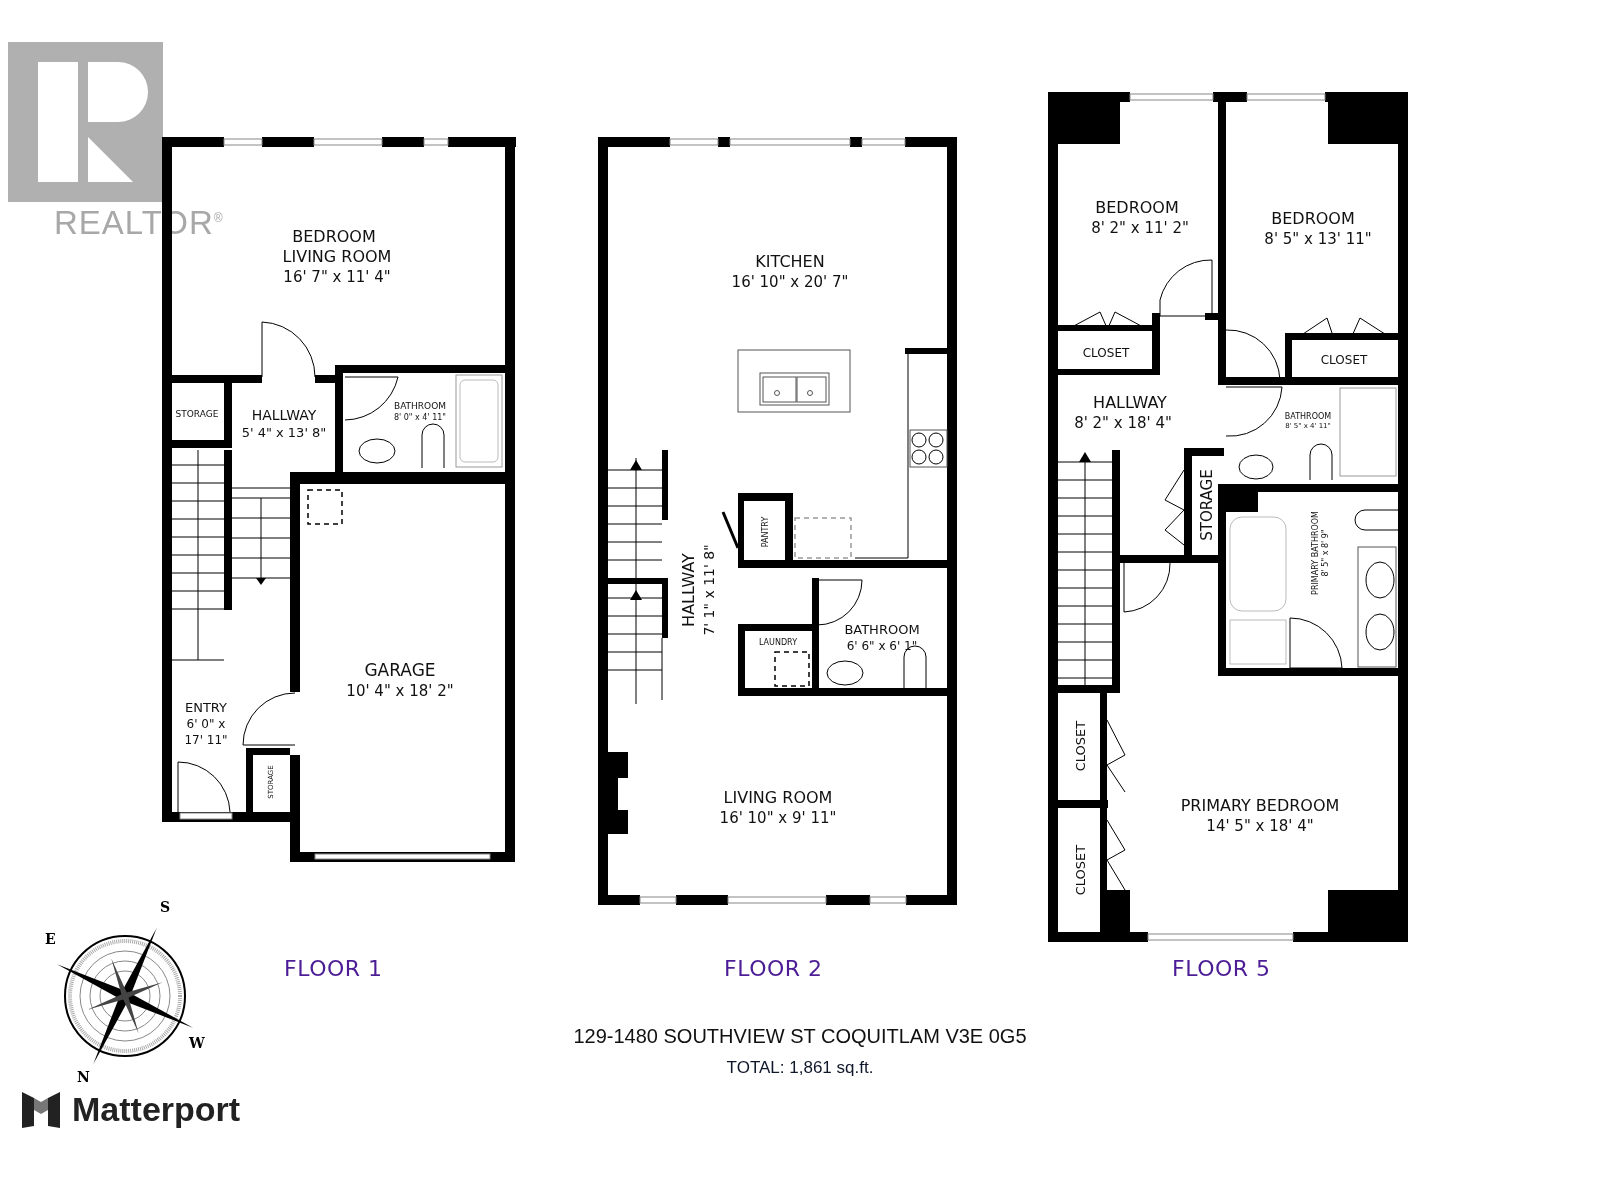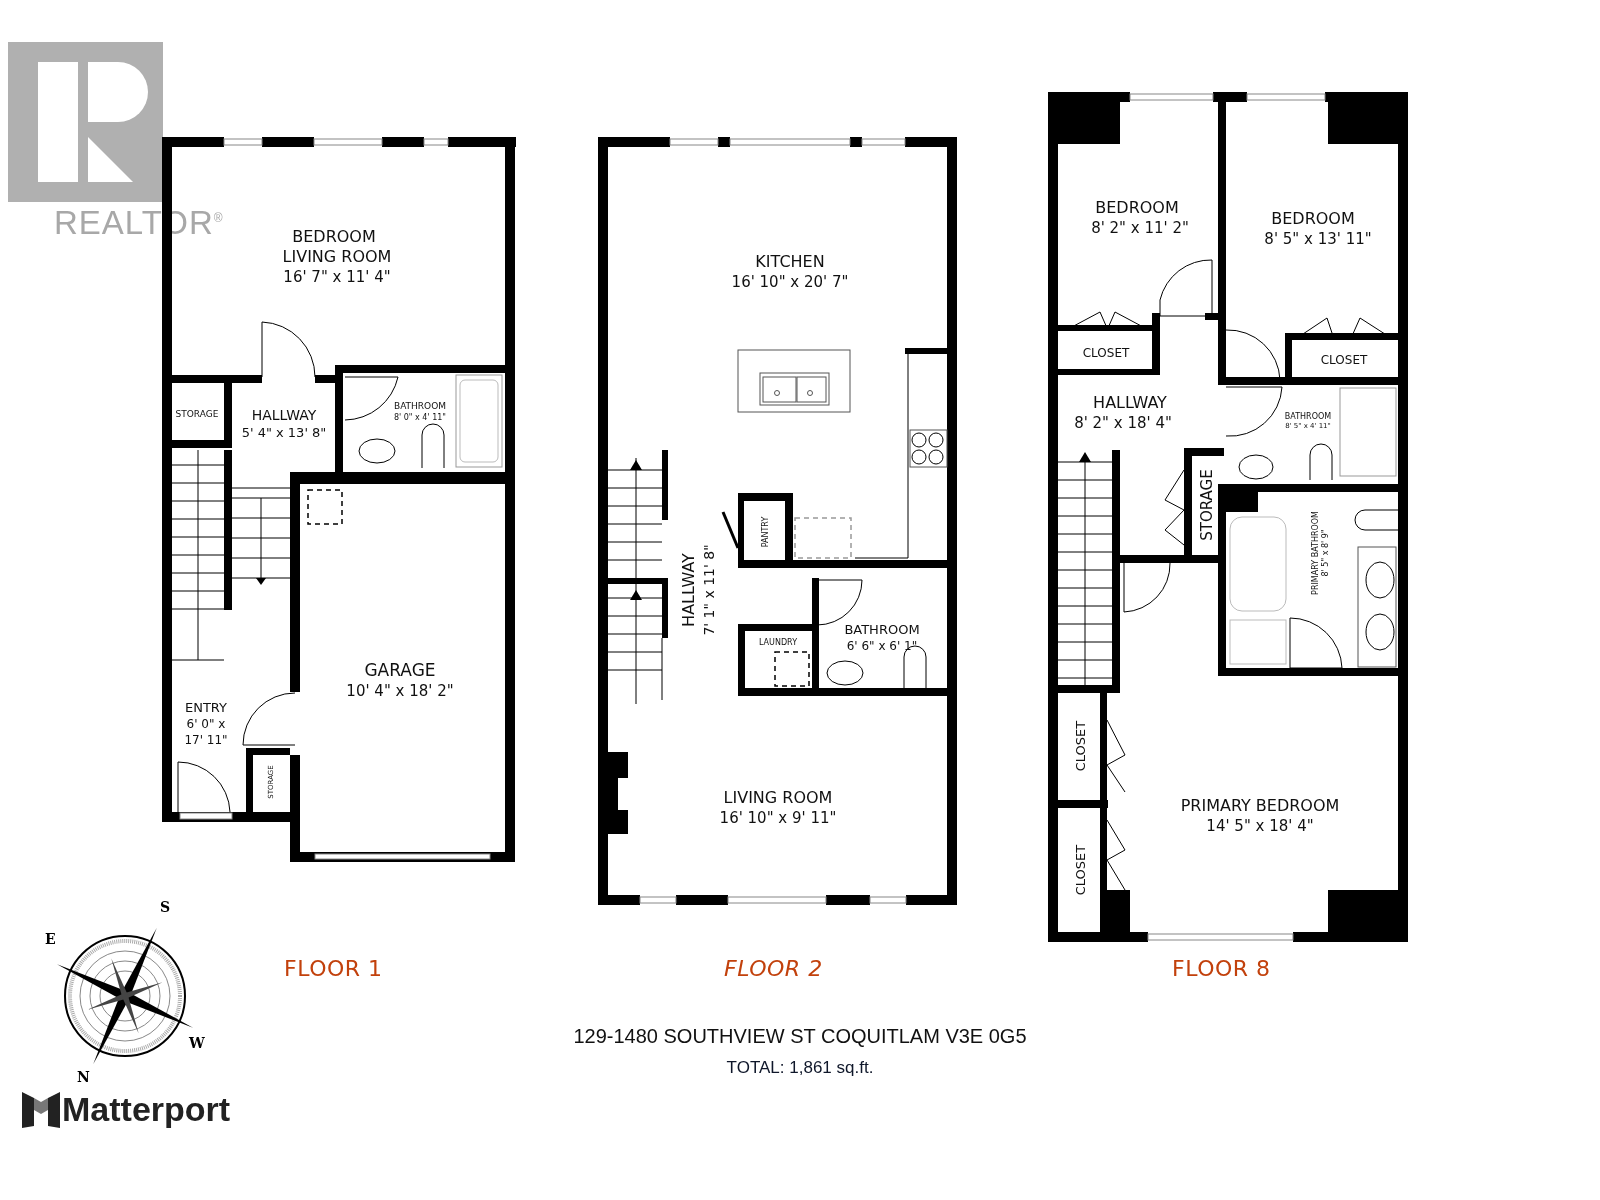--- a/index.html
+++ b/index.html
@@ -1,25 +1,25 @@
 <!DOCTYPE html>
 <html><head>
 <meta charset="utf-8">
 <style>
   html,body{margin:0;padding:0;background:#fff;}
   body{width:1600px;height:1200px;position:relative;overflow:hidden;font-family:"DejaVu Sans","Liberation Sans",sans-serif;color:#111;}
   svg{position:absolute;left:0;top:0;}
   .lbl{font-family:"DejaVu Sans",sans-serif;fill:#111;}
-  .floor-title{position:absolute;font-size:22px;font-family:"DejaVu Sans",sans-serif;color:#c2410c;letter-spacing:0.5px;}
+  .floor-title{position:absolute;font-size:22px;font-family:"DejaVu Sans",sans-serif;color:#4c1d95;letter-spacing:0.5px;}
   .address{position:absolute;left:0;width:1600px;top:1025px;text-align:center;font-size:20px;font-family:"Liberation Sans",sans-serif;color:#111;}
   .total{position:absolute;left:0;width:1600px;top:1058px;text-align:center;font-size:17px;font-family:"Liberation Sans",sans-serif;color:#0f172a;}
   .realtor{position:absolute;left:8px;top:42px;width:162px;}
   .realtor-box{width:155px;height:160px;background:#b0b0b0;position:relative;}
   .realtor-text{font-size:33px;color:#a8a8a8;font-family:"Liberation Sans",sans-serif;letter-spacing:1px;margin-top:2px;margin-left:46px;}
-  .matterport{position:absolute;left:20px;top:1088px;display:flex;align-items:center;}
+  .matterport{position:absolute;left:20px;top:1088px;display:flex;align-items:center;gap:10px;}
   .matterport-text{font-size:34px;font-weight:bold;font-family:"Liberation Sans",sans-serif;color:#222;}
 </style>
 </head>
 <body>
 
 <div class="realtor">
   <div class="realtor-box">
     <svg width="155" height="160" style="position:absolute;left:0;top:0;">
       <rect x="30" y="20" width="40" height="120" fill="#fff"></rect>
       <path d="M80 20 H110 A30 30 0 0 1 110 80 H80 Z" fill="#fff"></path>
@@ -323,22 +323,22 @@
       <polygon points="0,-40 3,0 0,40 -3,0" fill="#444" transform="rotate(-45)"></polygon>
     </g>
     <text x="35" y="-84" font-size="14" font-family="DejaVu Serif, serif" font-weight="bold" fill="#000">S</text>
     <text x="-48" y="86" font-size="14" font-family="DejaVu Serif, serif" font-weight="bold" fill="#000">N</text>
     <text x="-80" y="-52" font-size="14" font-family="DejaVu Serif, serif" font-weight="bold" fill="#000">E</text>
     <text x="64" y="52" font-size="14" font-family="DejaVu Serif, serif" font-weight="bold" fill="#000">W</text>
   </g>
 </svg>
 
 <div class="floor-title" style="left:284px;top:956px;">FLOOR 1</div>
-<div class="floor-title" style="left:724px;top:956px;font-style:italic;">FLOOR 2</div>
-<div class="floor-title" style="left:1172px;top:956px;">FLOOR 8</div>
+<div class="floor-title" style="left:724px;top:956px;">FLOOR 2</div>
+<div class="floor-title" style="left:1172px;top:956px;">FLOOR 5</div>
 
 <div class="address">129-1480 SOUTHVIEW ST COQUITLAM V3E 0G5</div>
 <div class="total">TOTAL: 1,861 sq.ft.</div>
 
 <div class="matterport">
   <svg width="42" height="42" viewBox="0 0 42 42" style="position:static;">
     <polygon points="2,4 14,10 14,38 2,40" fill="#222"></polygon>
     <polygon points="40,4 28,10 28,38 40,40" fill="#222"></polygon>
     <polygon points="14,10 21,14 28,10 28,22 21,26 14,22" fill="#777"></polygon>
   </svg>

